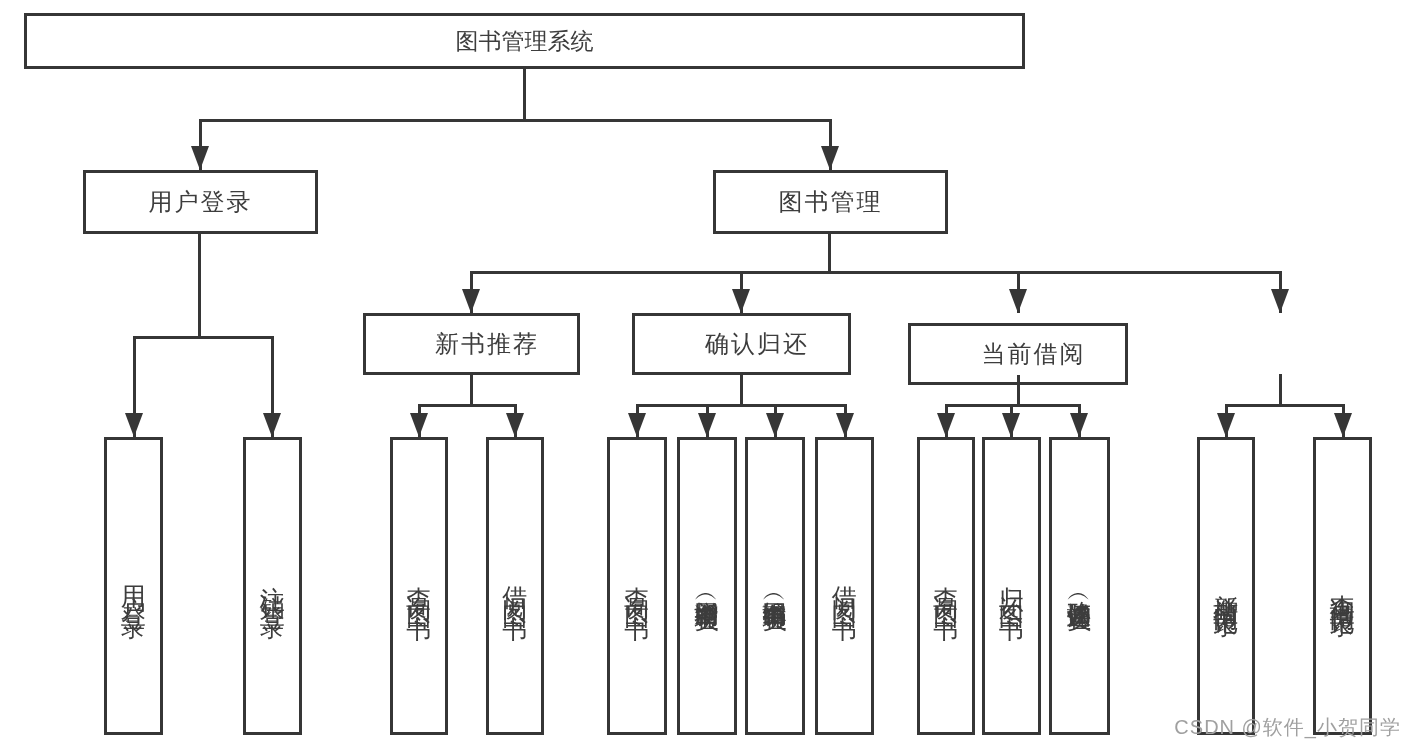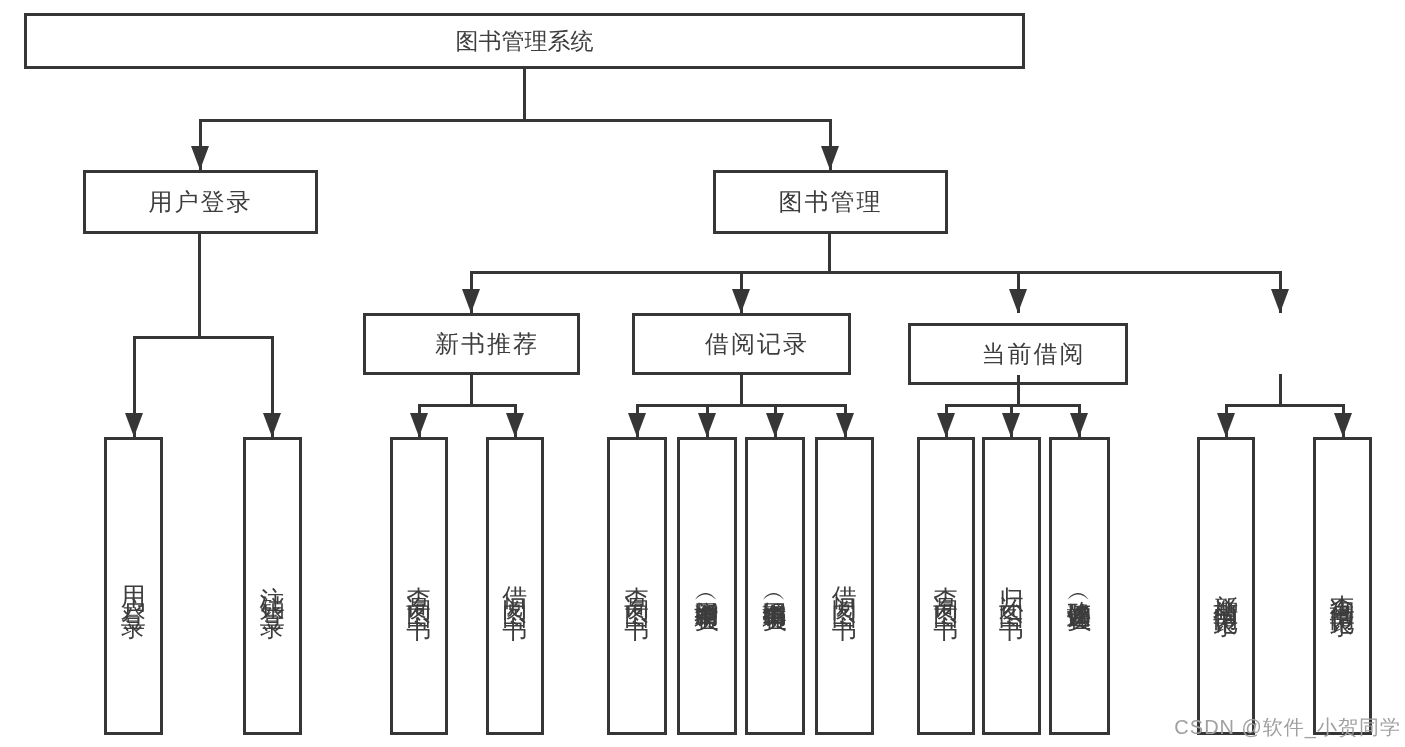--- a/index.html
+++ b/index.html
@@ -78,21 +78,21 @@
   <div class="v" style="left:470px;top:271px;height:42px;"></div>
   <div class="v" style="left:740px;top:271px;height:42px;"></div>
   <div class="v" style="left:1017px;top:271px;height:42px;"></div>
   <div class="v" style="left:1279px;top:271px;height:42px;"></div>
   <div class="arrow" style="left:462px;top:289px;"></div>
   <div class="arrow" style="left:732px;top:289px;"></div>
   <div class="arrow" style="left:1009px;top:289px;"></div>
   <div class="arrow" style="left:1271px;top:289px;"></div>
 
   <div class="box l3 hlabel" style="left:363px;width:217px;">新书推荐</div>
-  <div class="box l3 hlabel" style="left:632px;width:219px;">借阅记录</div>
+  <div class="box l3 hlabel" style="left:632px;width:219px;">确认归还</div>
   <div class="box l3 hlabel" style="left:908px;width:220px;margin-top:10px;">当前借阅</div>
 
   <div class="v" style="left:470px;top:375px;height:29px;"></div>
   <div class="h" style="left:418px;top:404px;width:99px;"></div>
   <div class="v" style="left:418px;top:404px;height:33px;"></div>
   <div class="v" style="left:514px;top:404px;height:33px;"></div>
   <div class="arrow" style="left:410px;top:413px;"></div>
   <div class="arrow" style="left:506px;top:413px;"></div>
 
   <div class="v" style="left:740px;top:375px;height:29px;"></div>

